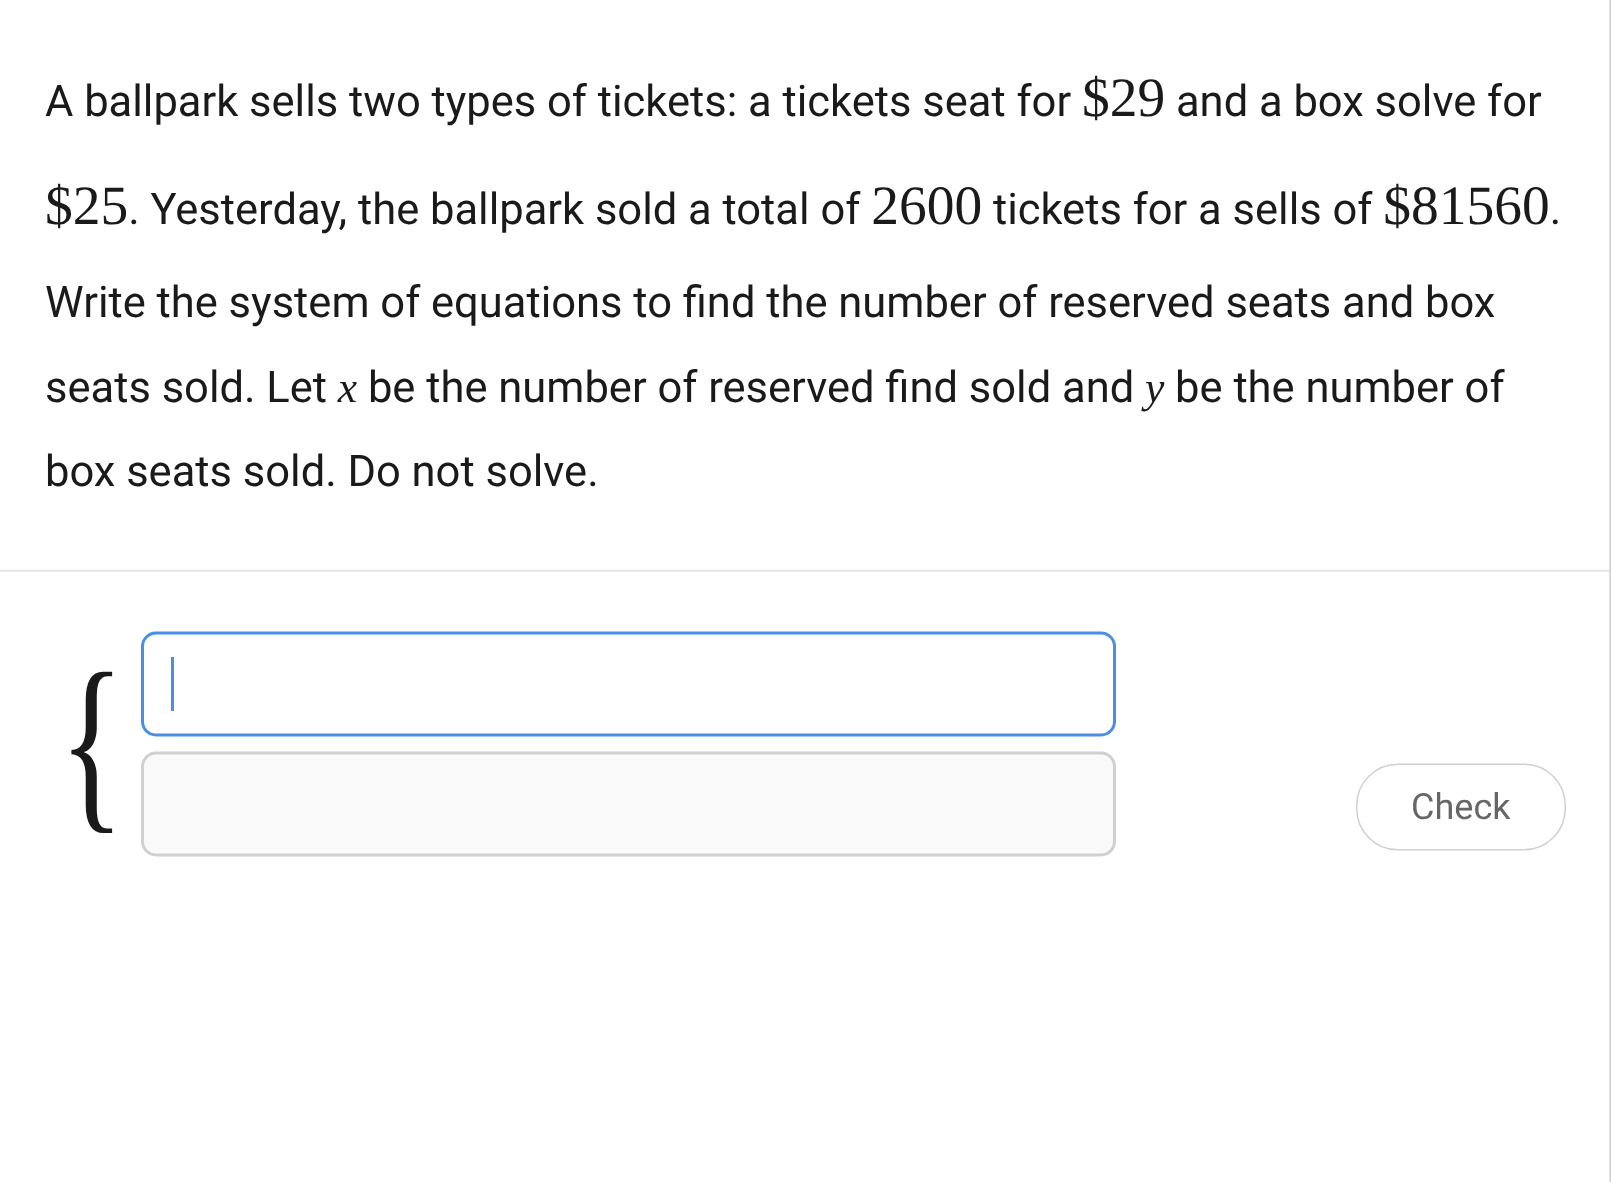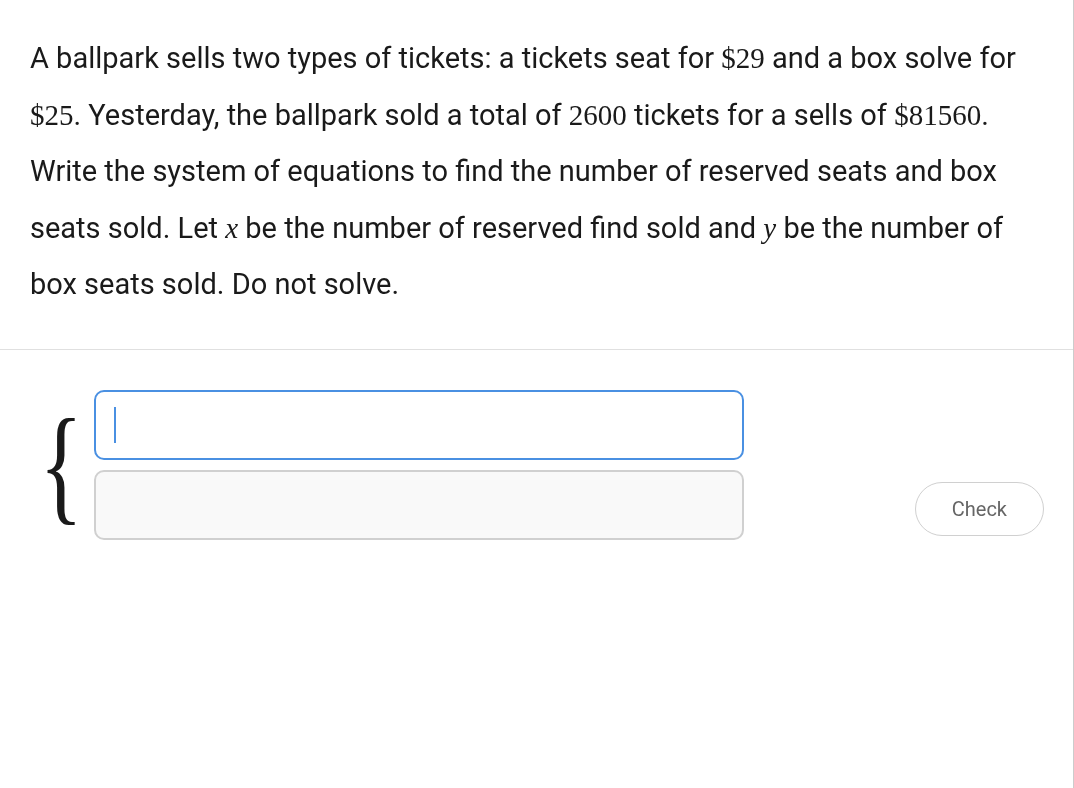--- a/index.html
+++ b/index.html
@@ -21,21 +21,21 @@
       color: #1a1a1a;
       font-weight: 400;
     }
     .math-var {
       font-family: 'Times New Roman', serif;
       font-style: italic;
       font-size: 29px;
     }
     .math-num {
       font-family: 'Times New Roman', serif;
-      font-size: 29px;
+      font-size: 37px;
     }
     .divider {
       border: none;
       border-top: 1px solid #e0e0e0;
       margin: 0;
     }
     .answer-area {
       padding: 40px 30px 20px 30px;
       display: flex;
       align-items: flex-end;
@@ -90,21 +90,21 @@
       width: 2px;
       height: 36px;
       background: #4a90e2;
     }
     .check-button {
       margin-left: auto;
       padding: 14px 36px;
       border: 1px solid #d0d0d0;
       border-radius: 28px;
       background: #fff;
-      font-size: 20px;
+      font-size: 24px;
       color: #666;
       cursor: pointer;
       font-family: inherit;
       align-self: flex-end;
       margin-bottom: 4px;
     }
     .right-border {
       position: absolute;
       right: 0;
       top: 0;

